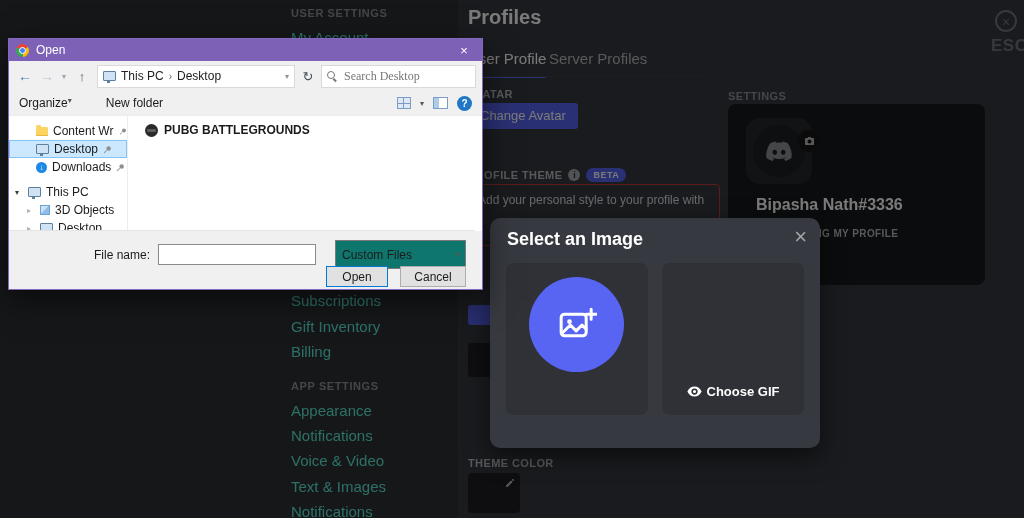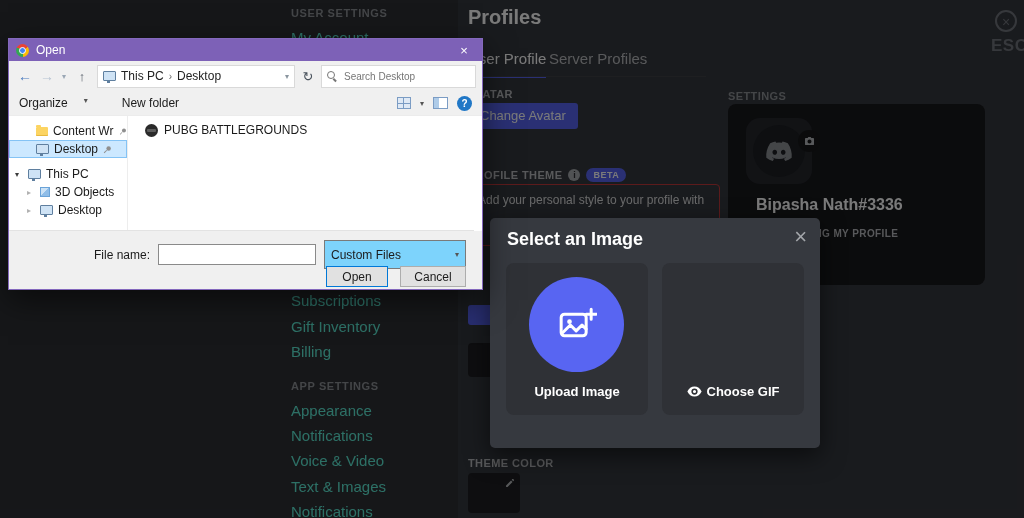--- a/index.html
+++ b/index.html
@@ -42,21 +42,21 @@
 
   .esc-wrap{position:absolute;left:991px;top:10px;width:30px;text-align:center;cursor:pointer;}
   .esc-circle{width:22px;height:22px;margin:0 auto;border:2px solid #72767d;border-radius:50%;color:#72767d;font-size:14px;line-height:21px;box-sizing:border-box;}
   .esc-circle::after{content:"\00d7";}
   .esc-label{margin-top:4px;font-size:17px;font-weight:bold;color:#72767d;letter-spacing:.5px;}
 
   
   .dim{position:absolute;inset:0;background:rgba(0,0,0,.52);z-index:5;}
 
   
-  .img-modal{position:absolute;left:490px;top:218px;width:330px;height:230px;background:#36393f;border-radius:5px;box-shadow:0 8px 24px rgba(0,0,0,.55);z-index:10;}
+  .img-modal{position:absolute;left:490px;top:218px;width:330px;height:230px;background:#36393f;border-radius:10px;box-shadow:0 8px 24px rgba(0,0,0,.55);z-index:10;}
   .im-title{position:absolute;left:17px;top:11px;font-size:18px;font-weight:bold;color:#fff;}
   .im-close{position:absolute;right:13px;top:6px;font-size:22px;color:#a3a6aa;cursor:pointer;}
   .im-close::after{content:"\00d7";}
   .im-card{position:absolute;top:45px;width:142px;height:152px;background:#2f3136;border-radius:8px;cursor:pointer;}
   .im-card.left{left:16px;}
   .im-card.right{left:172px;}
   .im-circle{position:absolute;left:23px;top:14px;width:95px;height:95px;border-radius:50%;display:flex;align-items:center;justify-content:center;}
   .im-circle.upload{background:#5865f2;}
   .im-circle.gif{
     background:
@@ -83,28 +83,28 @@
   .g-hist{width:10px;color:#9aa7b5;font-size:8px;}.g-hist::after{content:"\25be";}
   .g-up{width:20px;color:#4d5560;font-size:13px;margin-right:2px;}.g-up::after{content:"\2191";}
   .addr{display:flex;align-items:center;width:198px;height:23px;background:#fff;border:1px solid #d9d9d9;box-sizing:border-box;padding:0 5px;gap:5px;cursor:text;}
   .crumb{font-size:12px;color:#222;cursor:pointer;}
   .crumb-sep{color:#666;font-size:10px;}
   .crumb-sep::after{content:"\203a";}
   .addr-dd{margin-left:auto;color:#8a959f;font-size:8px;cursor:pointer;}
   .addr-dd::after{content:"\25be";}
   .g-refresh{width:20px;color:#49525c;font-size:13px;}.g-refresh::after{content:"\21bb";}
   .srch{display:flex;align-items:center;flex:1;height:23px;background:#fff;border:1px solid #d9d9d9;box-sizing:border-box;padding:0 5px;gap:5px;}
-  .srch input{border:none;outline:none;width:100%;font-size:10px;font-family:Liberation Sans, sans-serif;color:#737373;background:transparent;}
+  .srch input{border:none;outline:none;width:100%;font-size:12px;font-family:Liberation Serif, serif;color:#737373;background:transparent;}
   .srch input::placeholder{color:#767676;}
   .mag{width:10px;height:10px;position:relative;flex:0 0 auto;}
   .mag::before{content:"";position:absolute;left:0;top:0;width:6px;height:6px;border:1.4px solid #767676;border-radius:50%;}
   .mag::after{content:"";position:absolute;left:7px;top:7px;width:4px;height:1.5px;background:#767676;transform:rotate(45deg);transform-origin:0 0;}
 
   .w-tools{position:absolute;left:0;top:52px;right:0;height:25px;display:flex;align-items:center;padding:0 10px;box-sizing:border-box;border-bottom:1px solid #ececec;}
-  .tool{display:flex;align-items:flex-start;gap:16px;cursor:pointer;}
+  .tool{display:flex;align-items:flex-start;gap:0;cursor:pointer;}
   .dd9{color:#555;font-size:8px;}.dd9::after{content:"\25be";}
   .nf{margin-left:34px;}
   .t-right{margin-left:auto;display:flex;align-items:center;gap:9px;}
   .grid-ic{width:12px;height:10px;border:1px solid #7b9cc4;background:
     linear-gradient(#7b9cc4,#7b9cc4) 50% 0/1px 100% no-repeat,
     linear-gradient(#7b9cc4,#7b9cc4) 0 50%/100% 1px no-repeat,#dfe9f5;}
   .pane-ic{width:13px;height:10px;border:1px solid #7b9cc4;background:linear-gradient(90deg,#aecbe8 5px,#fff 5px);}
   .help-ic{width:15px;height:15px;border-radius:50%;background:#2077c6;color:#fff;font-size:10px;font-weight:bold;text-align:center;line-height:15px;cursor:pointer;}
   .help-ic::after{content:"?";}
 
@@ -121,30 +121,30 @@
   .exp.closed{color:#b0b0b0;}
   .exp.closed::after{content:"\25b8";}
   .mi-folder{width:12px;height:9px;background:#fcd462;border-radius:1px;position:relative;box-shadow:inset 0 -1px 0 #e8b93e;flex:0 0 auto;}
   .mi-folder::before{content:"";position:absolute;top:-2px;left:0;width:5px;height:2px;background:#fcd462;border-radius:1px 1px 0 0;}
   .mi-mon{width:11px;height:8px;border:1px solid #5f7f9f;background:#cfe3f5;border-radius:1px;position:relative;flex:0 0 auto;}
   .mi-mon::after{content:"";position:absolute;left:3px;bottom:-3px;width:3px;height:2px;background:#5f7f9f;}
   .mi-dl{width:11px;height:11px;border-radius:50%;background:#1e88e5;color:#fff;font-size:8px;line-height:11px;text-align:center;flex:0 0 auto;}
   .mi-dl::after{content:"\2193";}
   .mi-3d{width:10px;height:10px;border:1px solid #6aa3d8;background:linear-gradient(135deg,#cbe2f6 50%,#8fbde8 50%);box-sizing:border-box;flex:0 0 auto;}
   .spacer6{height:7px;}
-  .files{flex:1;padding:7px 4px 0 17px;box-sizing:border-box;}
+  .files{flex:1;padding:7px 4px 0 17px;box-sizing:border-box;font-weight:bold;}
   .frow{display:flex;align-items:center;gap:6px;font-size:12px;cursor:pointer;}
   .pubg{width:13px;height:13px;border-radius:50%;background:#2a2a2a;position:relative;flex:0 0 auto;}
   .pubg::after{content:"";position:absolute;left:2px;top:5px;width:9px;height:3px;background:#5c5c5c;border-radius:1px;}
 
   .w-foot{position:absolute;left:0;bottom:0;right:8px;height:58px;background:#f0f0f0;border-top:1px solid #e3e3e3;}
   .f-row1{position:absolute;left:0;top:9px;right:8px;display:flex;align-items:center;}
   .fn-label{width:141px;text-align:right;padding-right:8px;flex:0 0 auto;}
   .fn-input{width:158px;height:21px;border:1px solid #8a8a8a;background:#fff;font-size:12px;font-family:"Liberation Sans",sans-serif;padding:0 4px;box-sizing:border-box;flex:0 0 auto;}
-  .ft-combo{margin-left:8px;flex:1;height:29px;border:1px solid #7a7a7a;background:#7dd3fc;display:flex;align-items:center;padding:0 6px;box-sizing:border-box;cursor:pointer;}
+  .ft-combo{margin-left:19px;flex:1;height:29px;border:1px solid #7a7a7a;background:#0f766e;display:flex;align-items:center;padding:0 6px;box-sizing:border-box;cursor:pointer;}
   .ft-combo .dd9{margin-left:auto;}
   .f-row2{position:absolute;top:35px;right:8px;display:flex;gap:12px;}
   .w-btn{height:21px;background:#e1e1e1;font-size:12px;display:flex;align-items:center;justify-content:center;cursor:pointer;box-sizing:border-box;}
   .w-btn.primary{width:62px;border:1px solid #0078d7;}
   .w-btn.normal{width:66px;border:1px solid #adadad;}
 </style>
 </head>
 <body>
 
 <div class="stage">
@@ -223,21 +223,20 @@
 
     <div class="im-card left">
       <div class="im-circle upload">
         <svg viewBox="0 0 24 24" width="40" height="40" fill="none" stroke="#fff" stroke-width="1.8" stroke-linecap="round" stroke-linejoin="round">
           <rect x="2.5" y="5.5" width="15" height="13" rx="2"></rect>
           <circle cx="7.5" cy="10" r="1.4" fill="#fff" stroke="none"></circle>
           <path d="M3.5 16.5 8 12l3.5 3.5L15 12l2.5 2.5"></path>
           <path d="M20.5 2.5v6M17.5 5.5h6"></path>
         </svg>
       </div>
-      <div class="im-label">Upload Image</div>
     </div>
 
     <div class="im-card right">
       <div class="im-label">
         <svg viewBox="0 0 24 16" width="15" height="11" fill="#fff">
             <path d="M12 0C7 0 2.7 3 .6 8 2.7 13 7 16 12 16s9.3-3 11.4-8C21.3 3 17 0 12 0Zm0 13a5 5 0 1 1 0-10 5 5 0 0 1 0 10Zm0-2.5a2.5 2.5 0 1 0 0-5 2.5 2.5 0 0 0 0 5Z"></path>
           </svg>
         <span>Choose GIF</span>
       </div>
     </div>
@@ -296,20 +295,28 @@
             </svg>
         </div>
         <div class="trow ind1 sel">
           <span class="mi-mon"></span>
           <span class="lbl">Desktop</span>
           <svg viewBox="0 0 12 12" width="9" height="9">
               <circle cx="7.5" cy="4.5" r="3" fill="#8f8f8f"></circle>
               <path d="M5 7 1.5 10.5" stroke="#8f8f8f" stroke-width="1.4"></path>
             </svg>
         </div>
+        <div class="trow ind1">
+          <span class="mi-dl"></span>
+          <span class="lbl">Downloads</span>
+          <svg viewBox="0 0 12 12" width="9" height="9">
+              <circle cx="7.5" cy="4.5" r="3" fill="#8f8f8f"></circle>
+              <path d="M5 7 1.5 10.5" stroke="#8f8f8f" stroke-width="1.4"></path>
+            </svg>
+        </div>
         <div class="spacer6"></div>
         <div class="trow ind0">
           <span class="exp open"></span>
           <span class="mi-mon"></span>
           <span class="lbl">This PC</span>
         </div>
         <div class="trow indc">
           <span class="exp closed"></span>
           <span class="mi-3d"></span>
           <span class="lbl">3D Objects</span>

